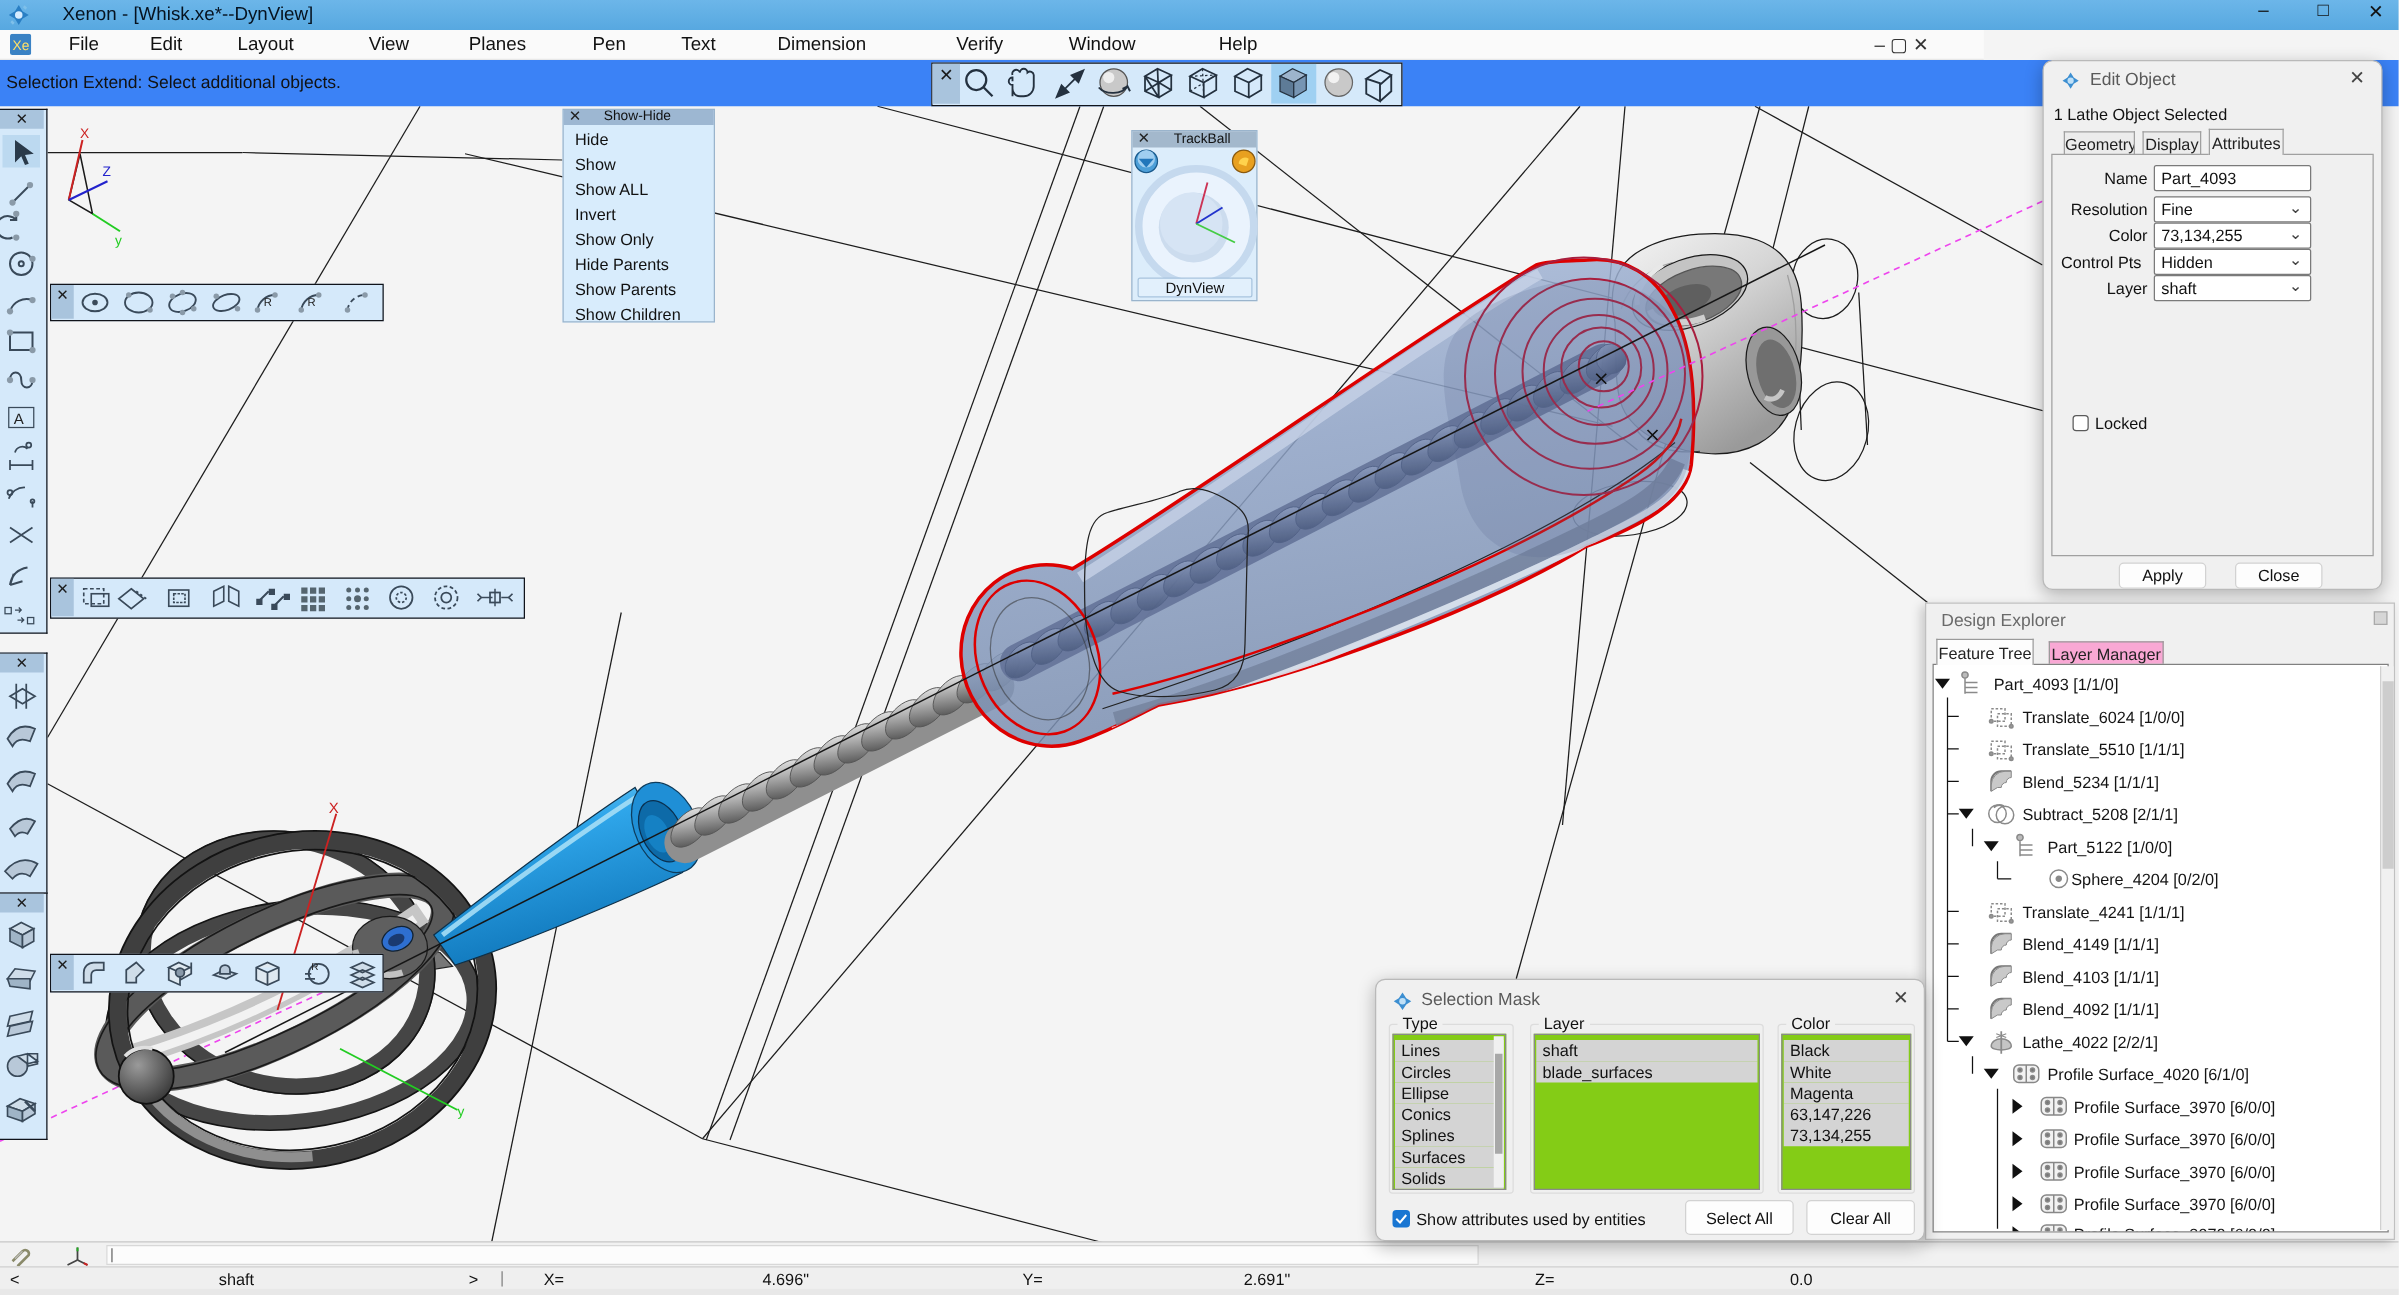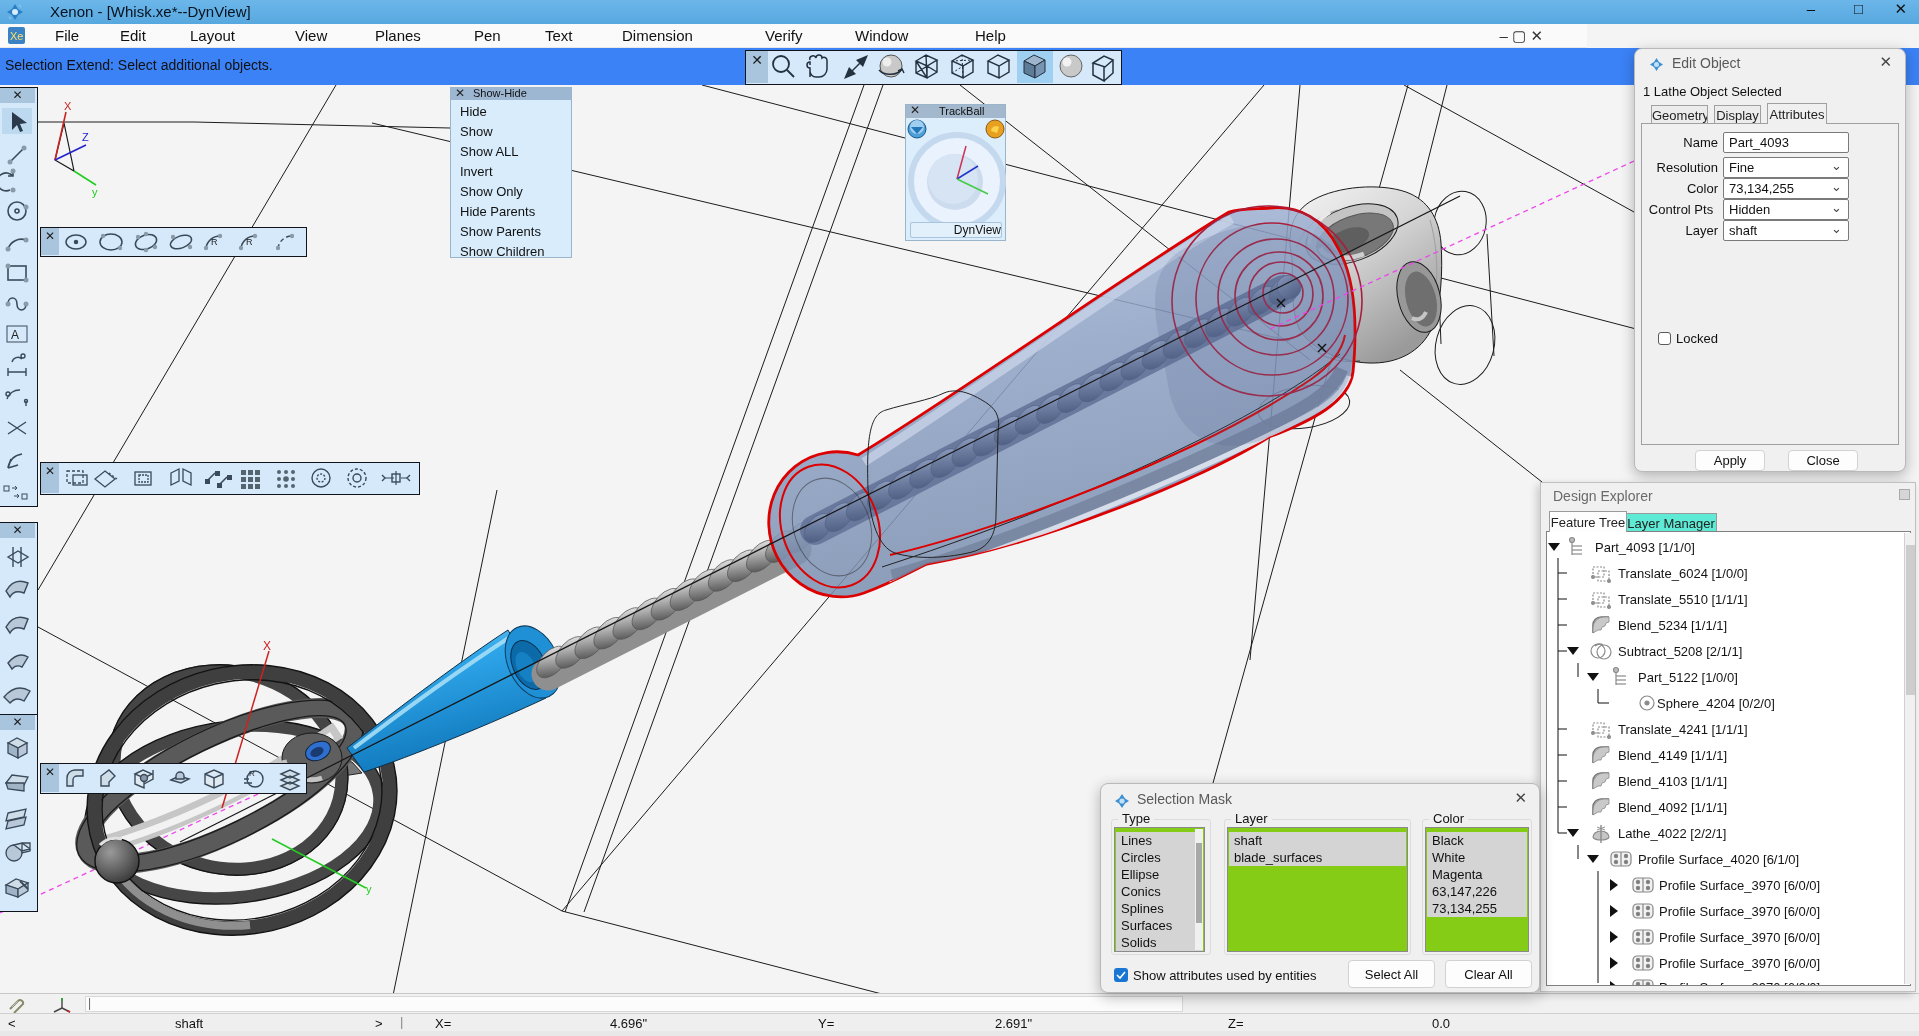--- a/index.html
+++ b/index.html
@@ -506,21 +506,21 @@
           <path d="M 185,19 h 8 m -8,-4 h 5" fill="none"></path>
    <path d="M 222,10 l 9,-4 l 9,4 l -9,4 z M 222,16 l 9,-4 l 9,4 l -9,4 z M 222,22 l 9,-4 l 9,4 l -9,4 z" fill="#cfdde9"></path>
   </g>
   <text x="190" y="12" font-size="8" fill="#222">R</text>
  </svg>
 </div>
 
 <div style="position:absolute;left:450px;top:87px;width:122px;height:171px;background:#d8ecfc;border:1px solid #9ab4cc">
  <div style="position:absolute;left:0;top:0;width:100%;height:12px;background:#9db7d2;font-size:12px;color:#222">
   <span style="position:absolute;left:4px;top:-2px;font-size:12px">✕</span>
-  <span style="position:absolute;left:22px;top:-1px;font-size:11px;color:#111">Show-Hide</span>
+  <span style="position:absolute;left:32px;top:-1px;font-size:11px;color:#111">Show-Hide</span>
       </div>
  <div style="position:absolute;left:9px;top:14px;font-size:13px;color:#111;line-height:20px">Hide<br>Show<br>Show ALL<br>Invert<br>Show Only<br>Hide Parents<br>Show Parents<br>Show Children</div>
 </div>
 
 <div id="trackball" style="position:absolute;left:905px;top:104px;width:101px;height:137px;background:#dcedfb;border:1px solid #9ab4cc">
  <div style="position:absolute;left:0;top:0;width:100%;height:13px;background:#a3b8cc">
   <span style="position:absolute;left:4px;top:-2px;font-size:12px;color:#222">✕</span>
   <span style="position:absolute;left:33px;top:0px;font-size:11px;color:#111">TrackBall</span>
       </div>
  <svg width="101" height="124" style="position:absolute;left:0;top:13px">
@@ -530,21 +530,21 @@
         <circle cx="47" cy="61" r="25" fill="#d6e4f4"></circle>
   <line x1="51" y1="61" x2="60" y2="28" stroke="#cc3355" stroke-width="1.5"></line>
   <line x1="51" y1="61" x2="72" y2="48" stroke="#2233cc" stroke-width="1.5"></line>
   <line x1="51" y1="61" x2="82" y2="76" stroke="#44cc44" stroke-width="1.5"></line>
   <circle cx="11" cy="11" r="9" fill="#4d9fd8" stroke="#1a5a8c"></circle>
   <circle cx="11" cy="9" r="7" fill="#9fcef0"></circle>
   <path d="M 5,9 L 17,9 L 11,16 Z" fill="#2277bb"></path>
   <circle cx="89" cy="11" r="9" fill="#e8a020" stroke="#8a5a10"></circle>
   <path d="M 85,13 a 5 5 0 0 1 8,-4 l -2,6 z" fill="#ffd24d"></path>
  </svg>
- <div style="position:absolute;left:4px;top:117px;width:92px;height:16px;background:#e2f0fc;border:1px solid #a8c4de;border-radius:2px;font-size:12px;color:#111;text-align:right">DynView</div>
+ <div style="position:absolute;left:4px;top:117px;width:92px;height:16px;background:#e2f0fc;border:1px solid #a8c4de;border-radius:2px;font-size:12px;color:#111;text-align:center">DynView</div>
 </div>
 
 <div class="win" id="editobj" style="left:1634px;top:48px;width:272px;height:424px">
  <svg width="17" height="17" style="position:absolute;left:13px;top:7px">
         <path d="M8.5,2 L11,6 L15,8.5 L11,11 L8.5,15 L6,11 L2,8.5 L6,6 Z" fill="#3d8fd1"></path>
         <circle cx="8.5" cy="8.5" r="2.5" fill="#bfe0f7"></circle>
       </svg>
  <span class="dlgtitle" style="position:absolute;left:37px;top:6px">Edit Object</span>
  <span style="position:absolute;right:13px;top:4px;font-size:15px;color:#444">✕</span>
  <span style="position:absolute;left:8px;top:35px;font-size:13px;color:#111">1 Lathe Object Selected</span>
@@ -565,21 +565,21 @@
  <div style="position:absolute;left:23px;top:283px;width:13px;height:13px;border:1px solid #5a5a5a;border-radius:3px;background:#fff"></div>
  <div style="position:absolute;left:41px;top:282px;font-size:13px;color:#111">Locked</div>
  <div class="btn" style="left:60px;top:401px;width:70px;height:21px;line-height:20px">Apply</div>
  <div class="btn" style="left:153px;top:401px;width:70px;height:21px;line-height:20px">Close</div>
 </div>
 
 <div id="dexp" style="position:absolute;left:1540px;top:482px;width:376px;height:510px;background:#f0f0f0;border:1px solid #c0c0c0;box-shadow:-3px 3px 8px rgba(0,0,0,.18)">
  <span style="position:absolute;left:12px;top:5px;font-size:14px;color:#6a6a6a">Design Explorer</span>
  <div style="position:absolute;right:5px;top:6px;width:11px;height:11px;background:#d6d6d6;border:1px solid #aaa"></div>
  <div class="tab" style="left:8px;top:28px;width:78px;height:21px;line-height:21px;background:#fdfdfd;border:1px solid #9a9a9a;border-bottom:none;z-index:2">Feature Tree</div>
- <div class="tab" style="left:84px;top:30px;width:92px;height:19px;line-height:19px;background:#5eead4;border:1px solid #9a9a9a;border-bottom:none">Layer Manager</div>
+ <div class="tab" style="left:98px;top:30px;width:92px;height:19px;line-height:19px;background:#f9a8d4;border:1px solid #9a9a9a;border-bottom:none">Layer Manager</div>
  <div style="position:absolute;left:5px;top:48px;width:365px;height:455px;background:#fff;border:1px solid #808080"></div>
  <div style="position:absolute;left:363px;top:50px;width:11px;height:451px;background:#f0f0f0;border-left:1px solid #d0d0d0">
   <div style="position:absolute;left:1px;top:12px;width:9px;height:150px;background:#cdcdcd"></div>
  </div>
  <svg id="treesvg" width="356" height="453" style="position:absolute;left:6px;top:49px">
 <g stroke="#111" stroke-width="1">
 <line x1="11" y1="26" x2="11" y2="301"></line>
 <line x1="11" y1="41" x2="20" y2="41"></line>
 <line x1="11" y1="67" x2="20" y2="67"></line>
 <line x1="11" y1="93" x2="20" y2="93"></line>

